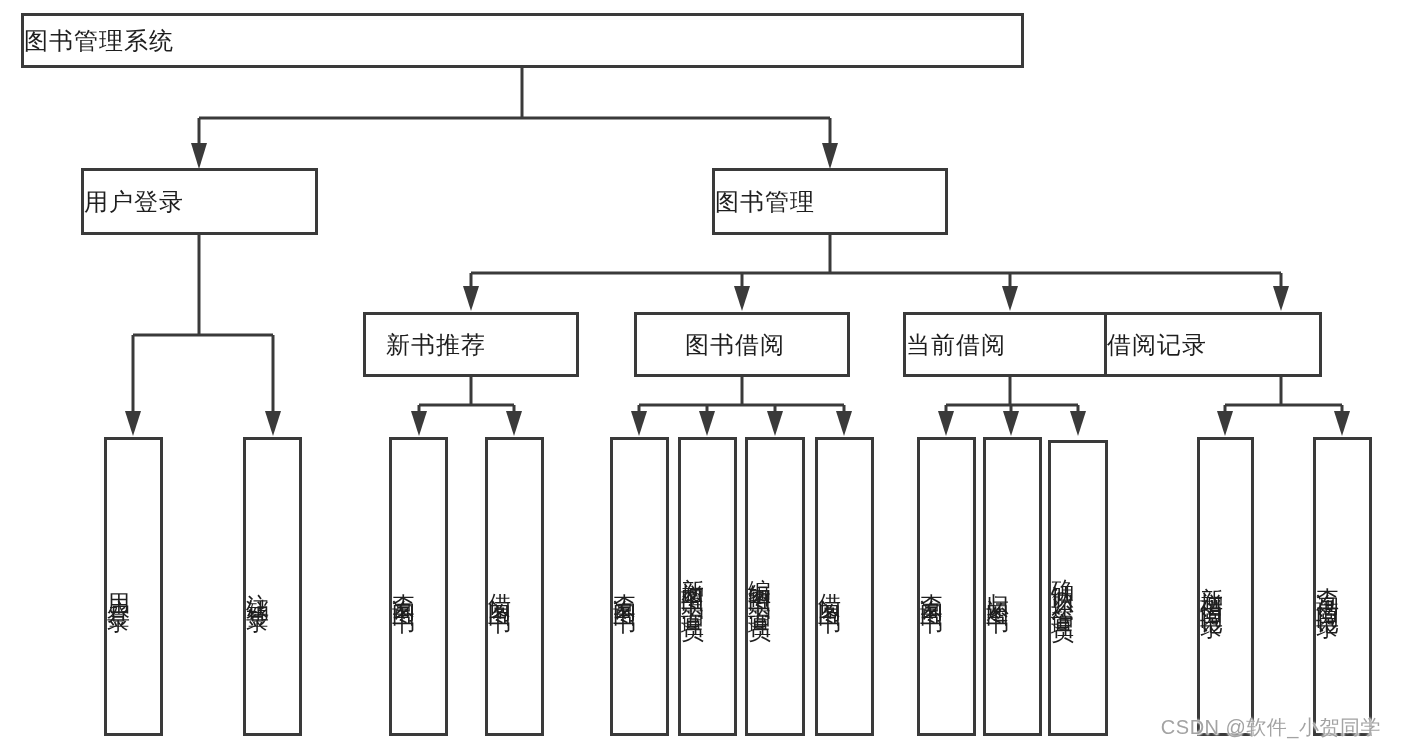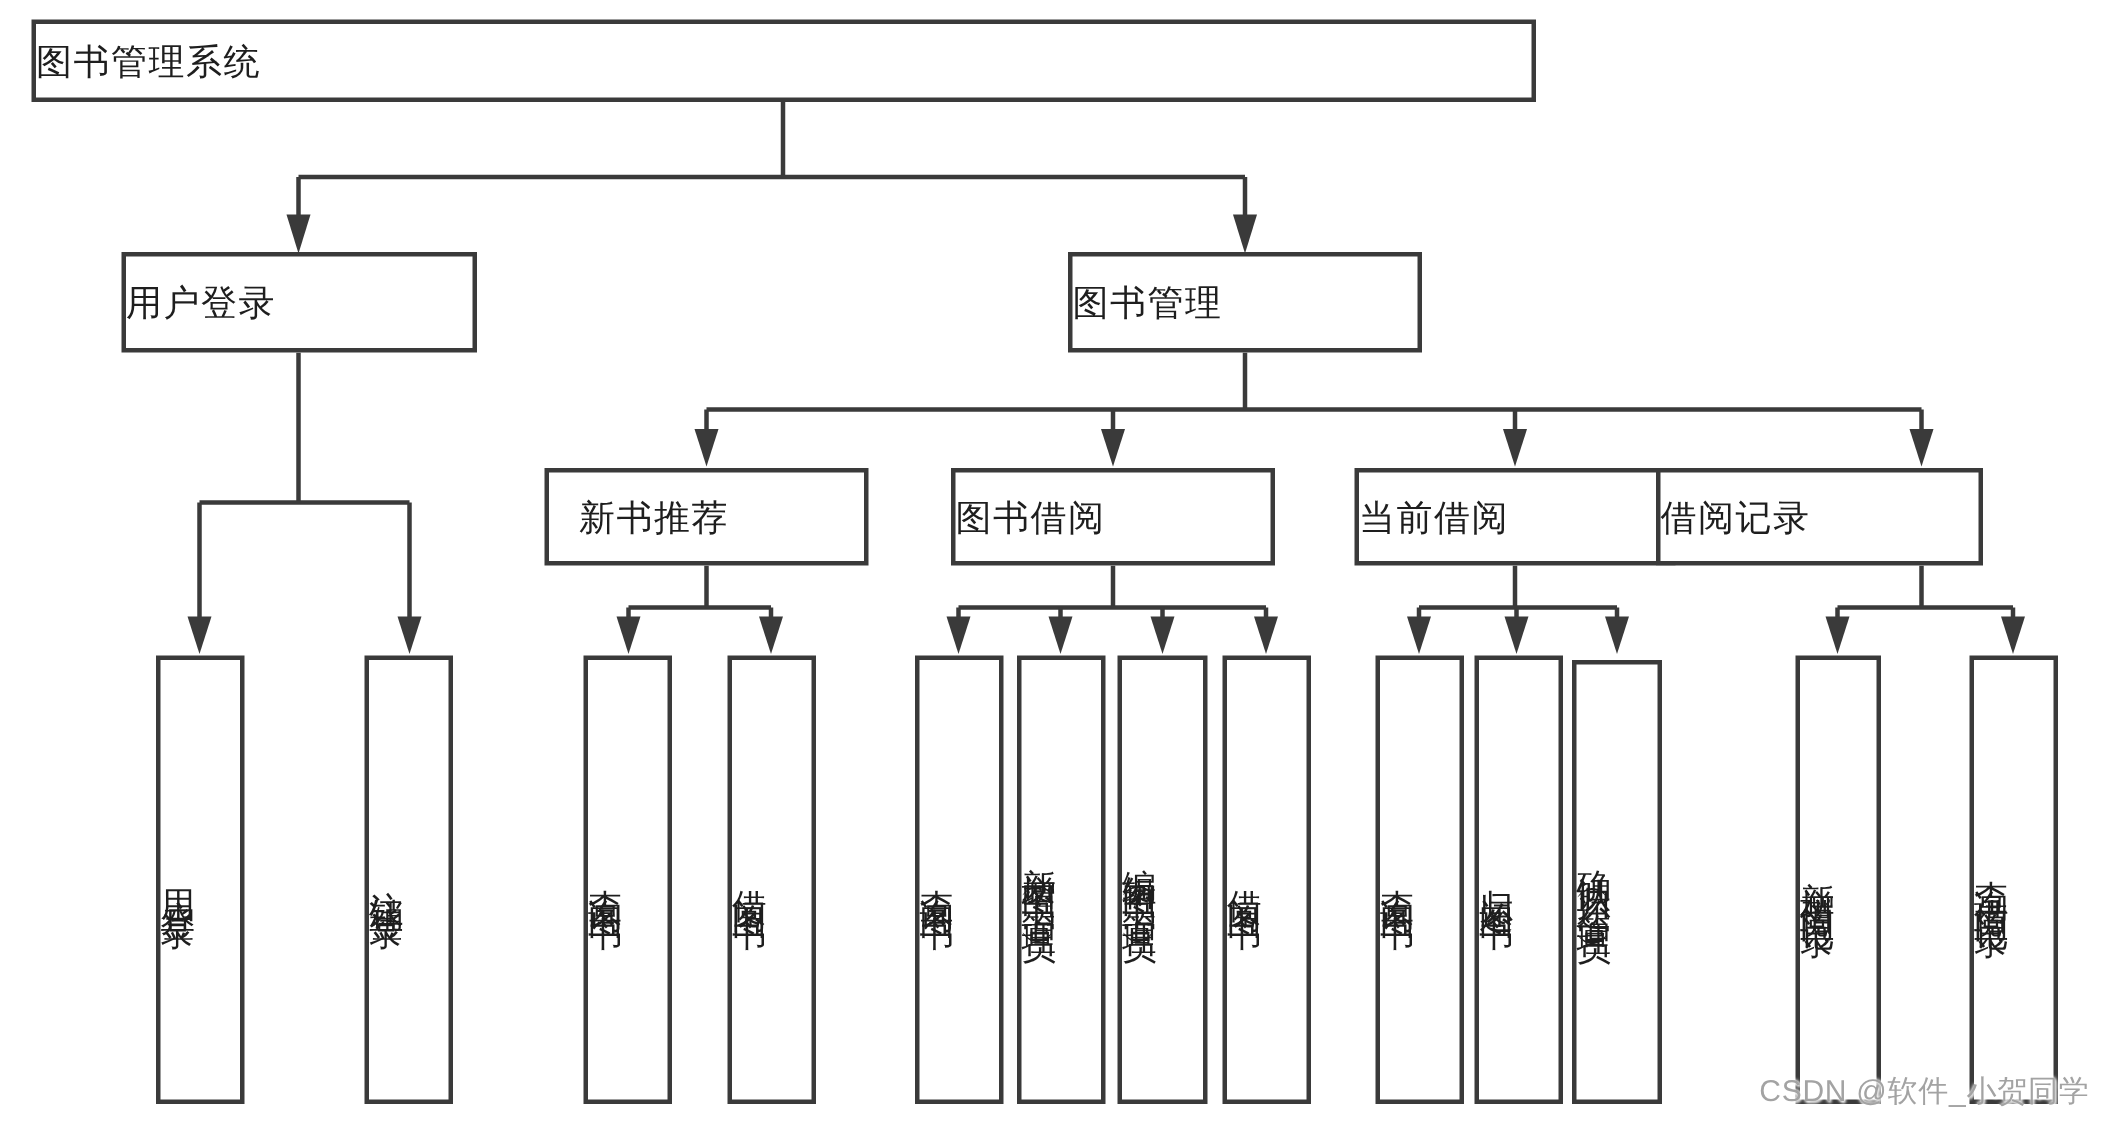--- a/index.html
+++ b/index.html
@@ -48,21 +48,21 @@
     writing-mode: vertical-rl;
     text-orientation: mixed;
     font-size: 23px;
     line-height: 1;
     letter-spacing: 6px;
     color: #1e1e1e;
     white-space: nowrap;
   }
   .watermark {
     position: absolute;
-    right: 12px;
+    right: 24px;
     bottom: 6px;
     z-index: 3;
     font-size: 20px;
     color: #a3a3a3;
     letter-spacing: 0.5px;
     text-shadow: 0 0 2px #ffffff, 0 0 3px #ffffff, 1px 1px 2px #ffffff;
     white-space: nowrap;
   }
 </style>
 </head>
@@ -150,21 +150,21 @@
   <div class="node" style="left:81px; top:168px; width:237px; height:67px;">
     <span class="hlabel">用户登录</span>
   </div>
   <div class="node" style="left:712px; top:168px; width:236px; height:67px;">
     <span class="hlabel">图书管理</span>
   </div>
 
   <div class="node" style="left:363px; top:312px; width:216px; height:65px;padding-left:20px;">
     <span class="hlabel">新书推荐</span>
   </div>
-  <div class="node" style="left:634px; top:312px; width:216px; height:65px;">
+  <div class="node" style="left:634px; top:312px; width:216px; height:65px;padding-left:48px;">
     <span class="hlabel">图书借阅</span>
   </div>
   <div class="node" style="left:903px; top:312px; width:214px; height:65px;">
     <span class="hlabel">当前借阅</span>
   </div>
   <div class="node" style="left:1104px; top:312px; width:218px; height:65px;">
     <span class="hlabel">借阅记录</span>
   </div>
 
   <div class="node leaf" style="left:104px;">

